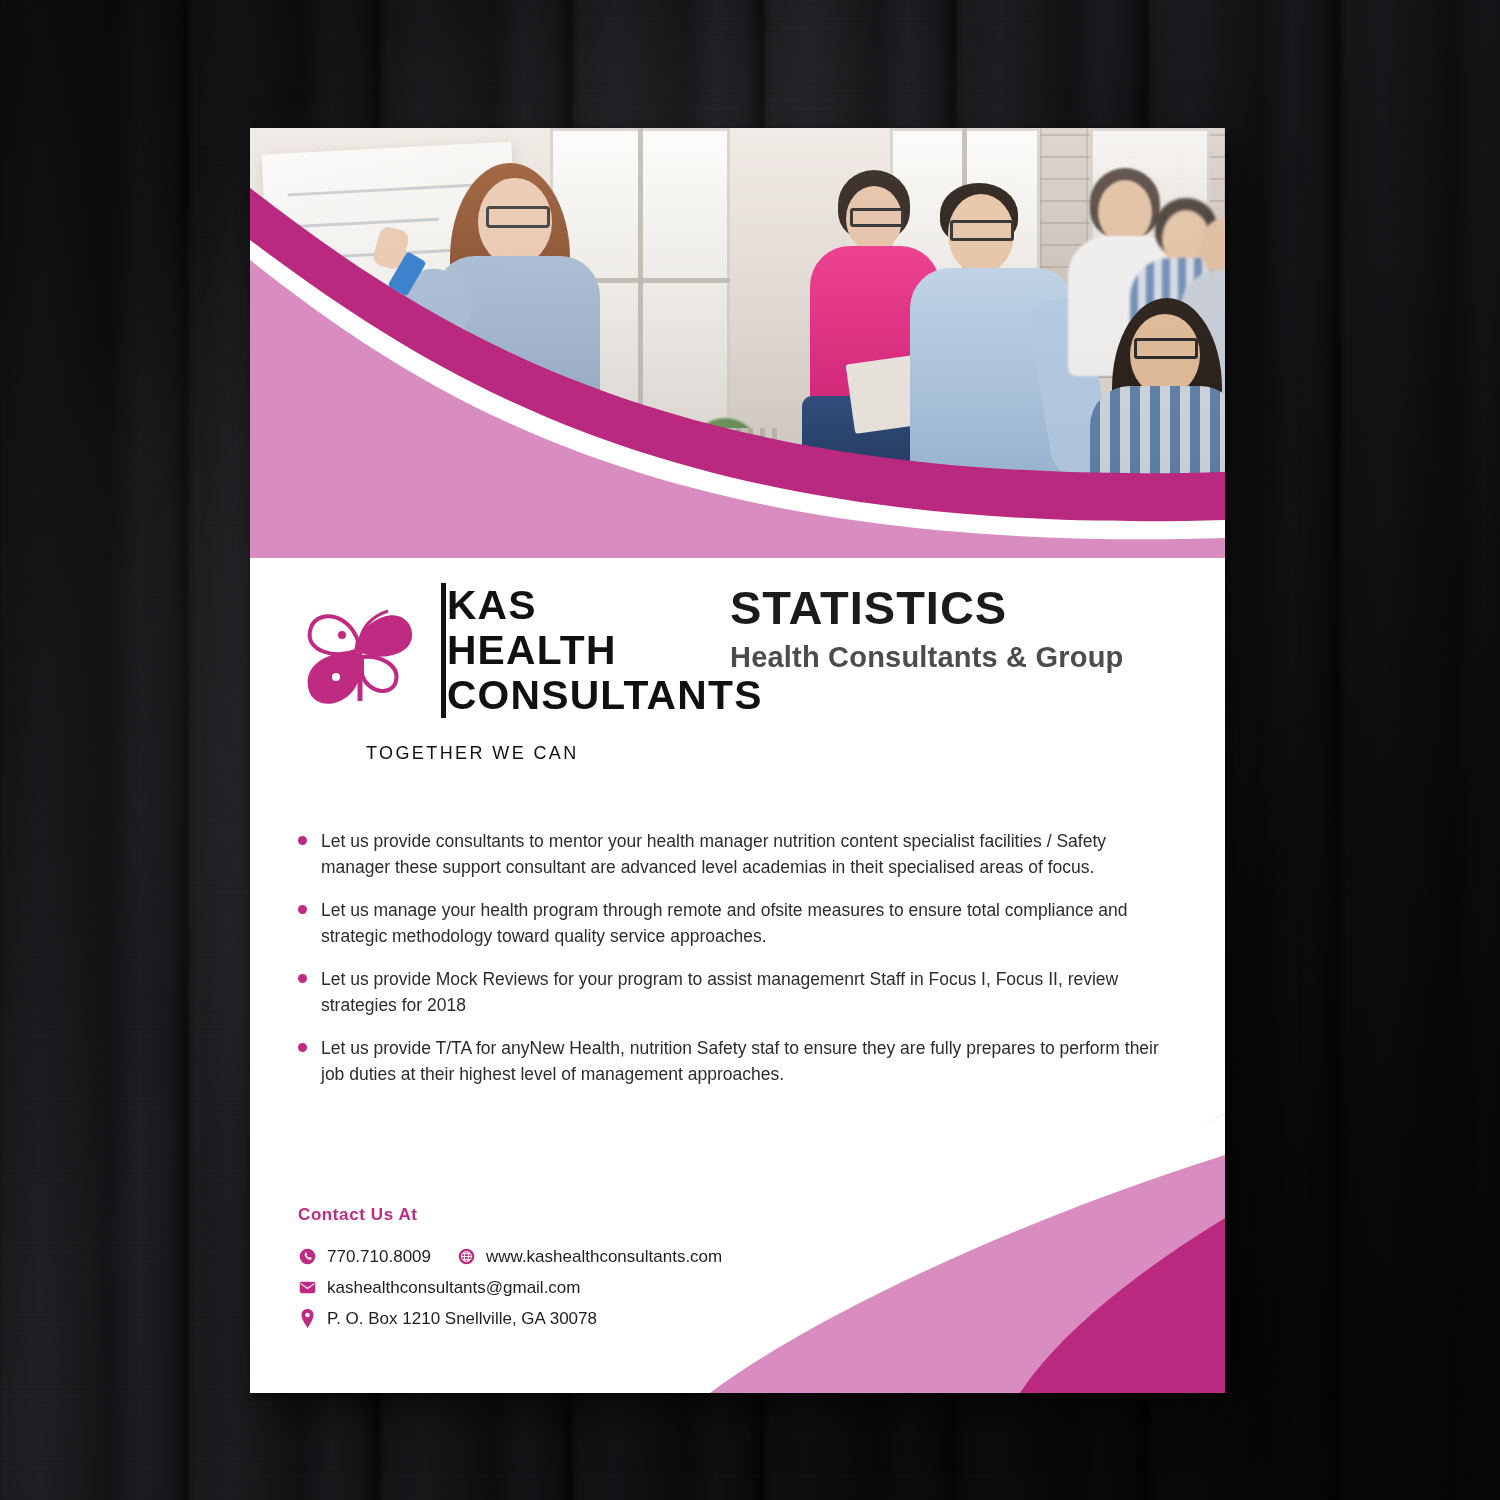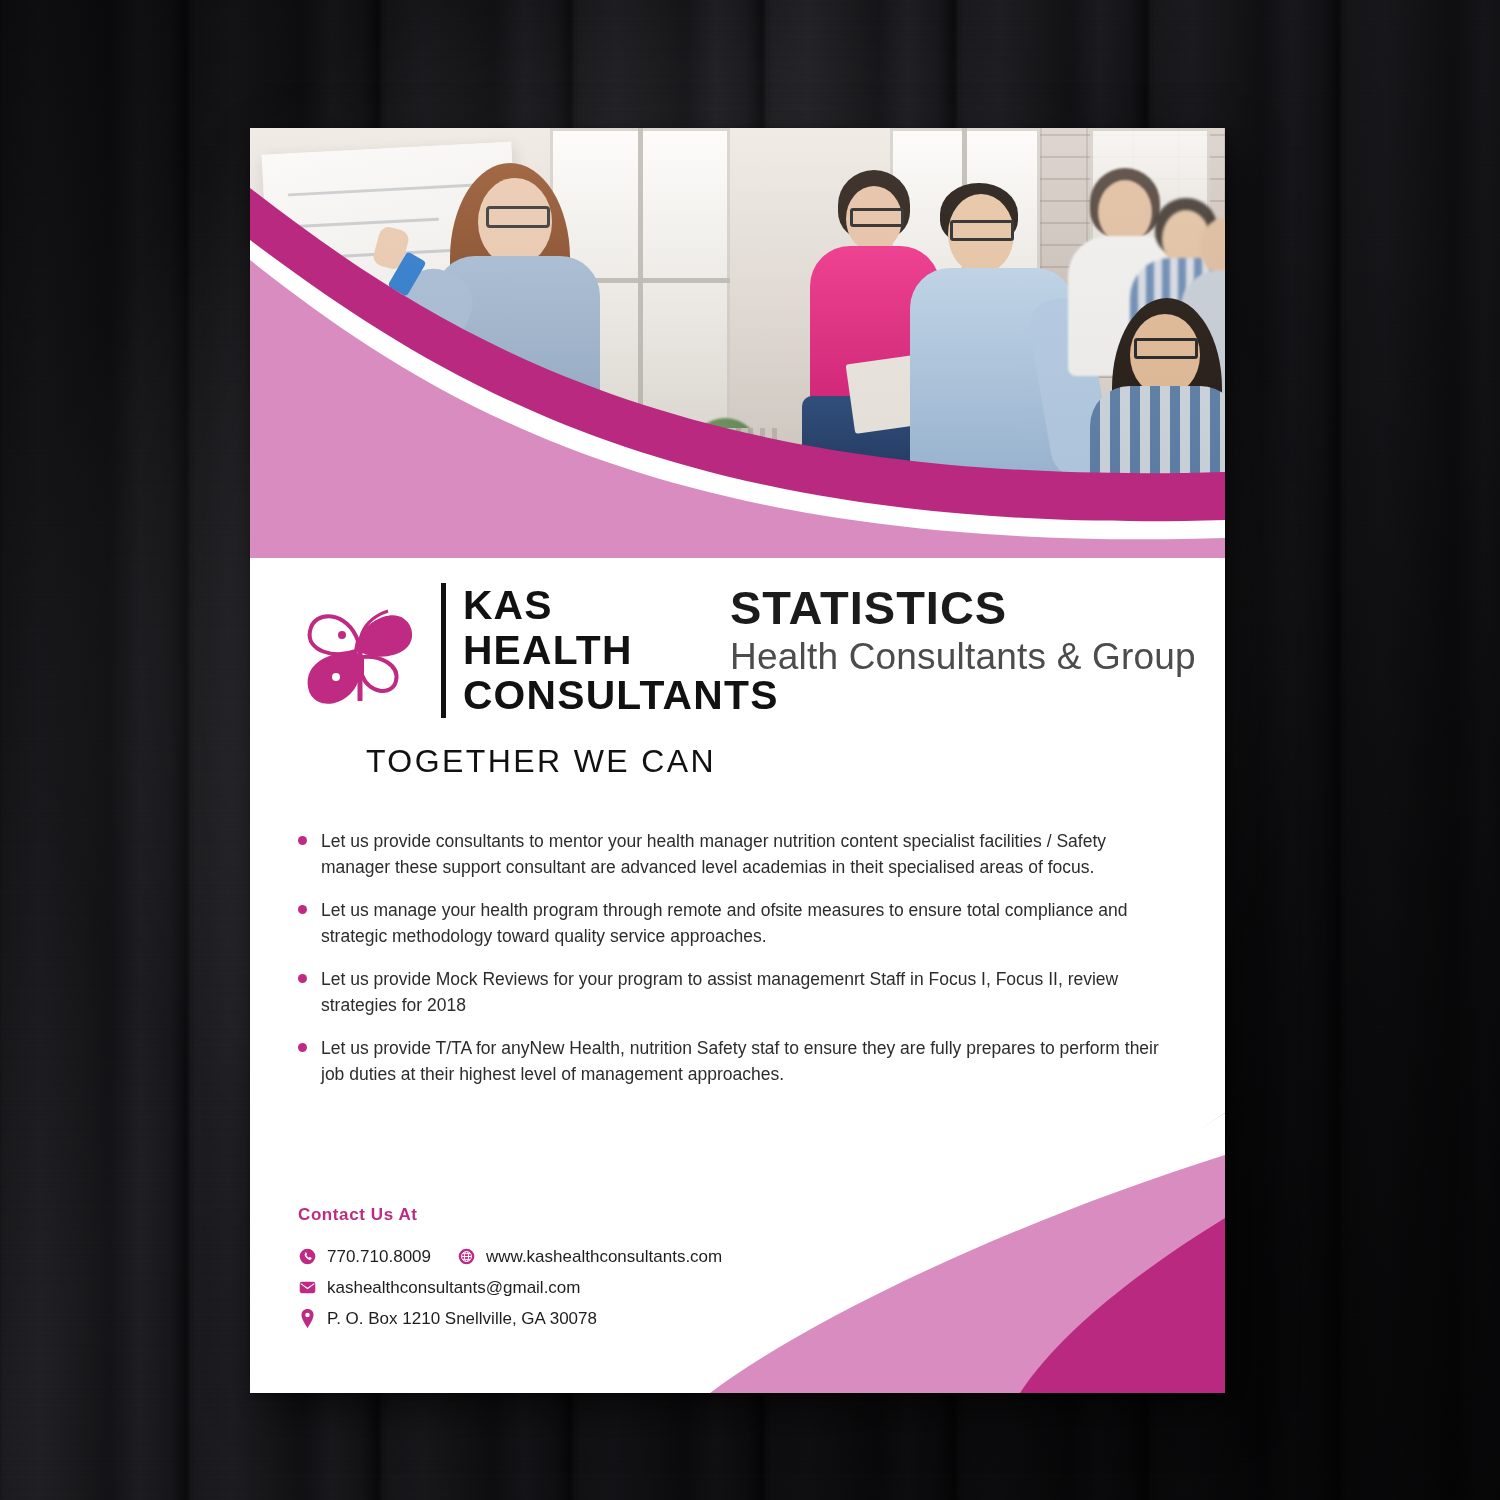--- a/index.html
+++ b/index.html
@@ -125,46 +125,46 @@
     position: absolute;
     left: 46px;
     top: 455px;
     width: 430px;
     height: 200px;
   }
   .butterfly { position:absolute; left: 0px; top: 10px; width: 135px; height: 130px; }
   .logo-text {
     position:absolute; left: 145px; top: 0px;
     border-left: 5px solid #111;
-    padding-left: 20px;
+    padding-left: 4px;
   }
   .logo-text .ln {
     font-family: "Liberation Sans", sans-serif;
     font-weight: 700;
     color: #111;
     font-size: 40px;
     letter-spacing: 1.2px;
     line-height: 45px;
     transform: scaleX(1.02);
   }
   .logo-tag {
     position:absolute; left: 70px; top: 160px;
-    font-size: 32px; letter-spacing: 2.4px; color:#111; font-weight: 400;
+    font-size: 18px; letter-spacing: 2.4px; color:#111; font-weight: 400;
   }
 
   
   .headline { position:absolute; left: 480px; top: 452px; width: 470px; }
   .hl1 {
     font-size: 43px; font-weight: 700; letter-spacing: 0.5px; line-height: 50px;
     white-space: nowrap;
   }
   .hl1 .pink { color: #bf2a82; }
   .hl1 .dark { color: #1b1b1b; }
   .hl2 { font-size: 47px; font-weight: 700; color:#1b1b1b; letter-spacing: 1px; line-height: 56px; }
-  .hl3 { font-size: 37px; color:#4c4c4c; font-weight: 400; line-height: 42px; letter-spacing: .2px;}
+  .hl3 { font-size: 29px; color:#4c4c4c; font-weight: 700; line-height: 42px; letter-spacing: .2px;}
 
   
   .bullets { position:absolute; left: 48px; top: 700px; width: 880px; }
   .bullet { display:flex; margin-bottom: 17px; }
   .dot {
     flex: 0 0 auto;
     width: 9px; height: 9px; border-radius: 50%;
     background: #bf2a82; margin-top: 8px; margin-right: 14px;
   }
   .btext {

